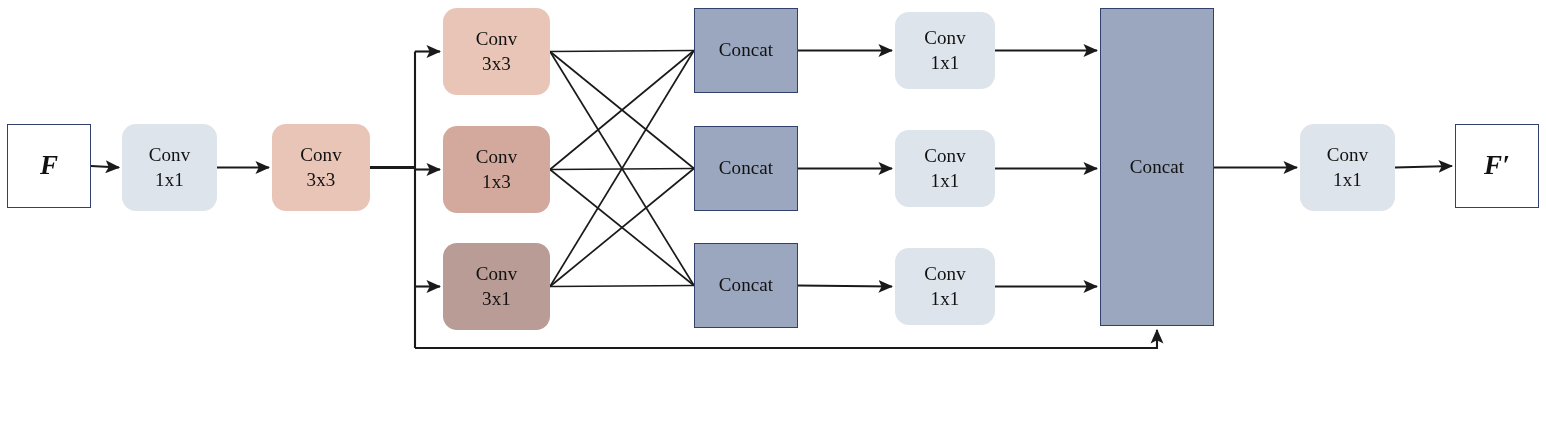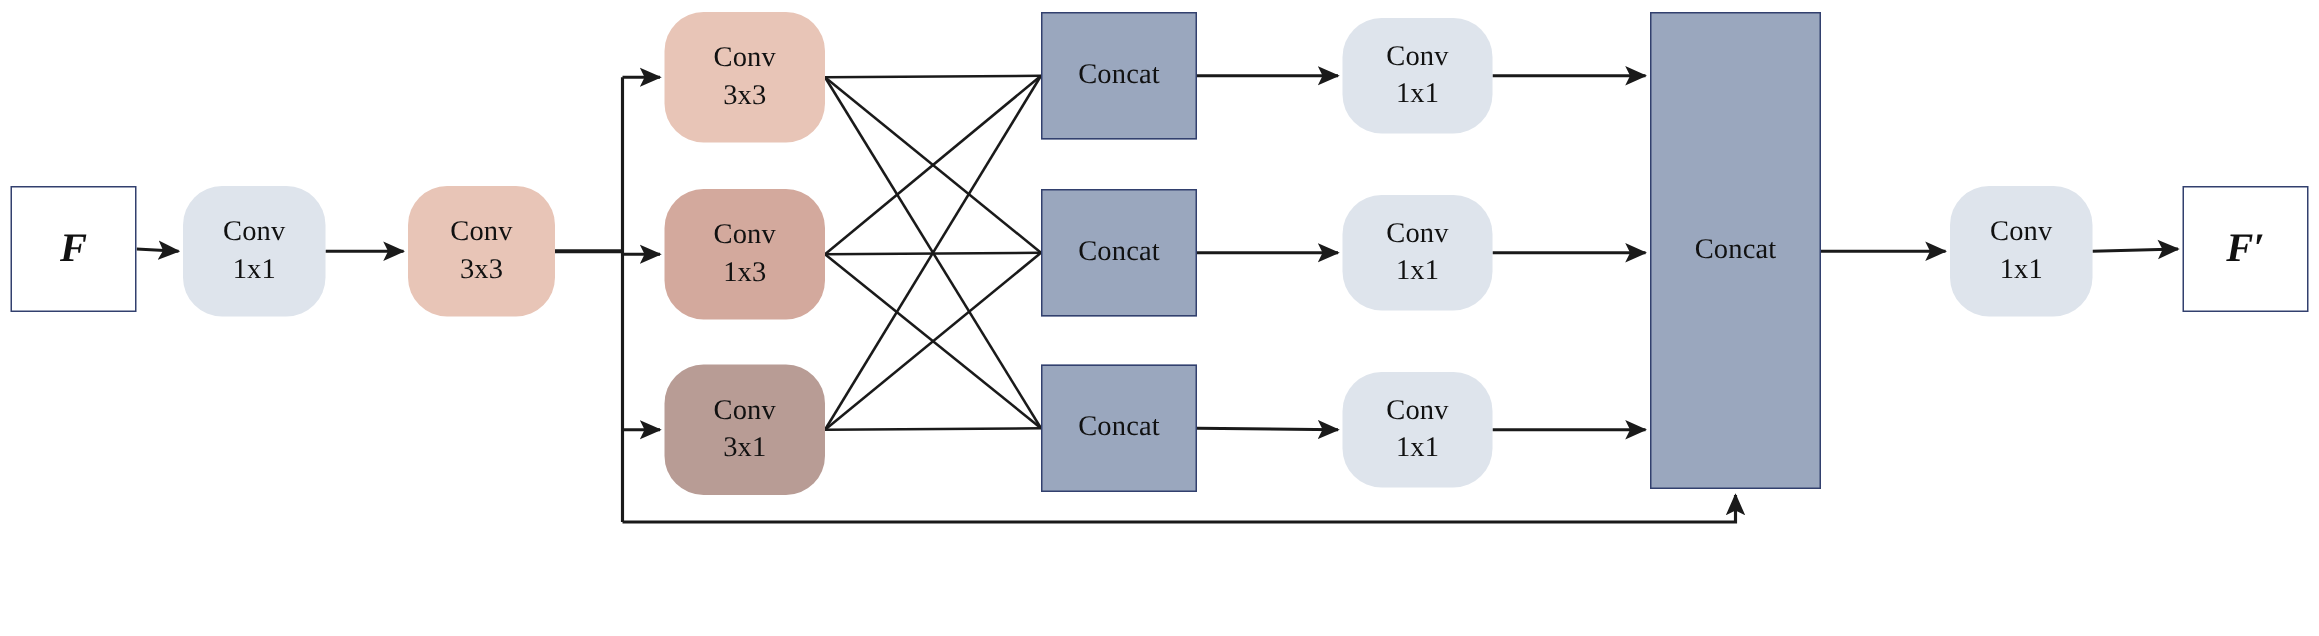--- a/index.html
+++ b/index.html
@@ -41,21 +41,21 @@
   }
   .node .ln { display: block; }
   .node.io {
     background: #ffffff;
     border: 1.6px solid #32406e;
     border-radius: 0;
     font-weight: bold;
     font-style: italic;
     font-size: 27px;
   }
-  .node.conv { border-radius: 26px; border: 0; justify-content: center; }
+  .node.conv { border-radius: 14px; border: 0; justify-content: center; }
   .node.concat {
     background: #9aa7be;
     border: 1.6px solid #32406e;
     border-radius: 0;
   }
   .node.tallconcat {
     background: #9aa7be;
     border: 1.6px solid #32406e;
     border-radius: 0;
   }

